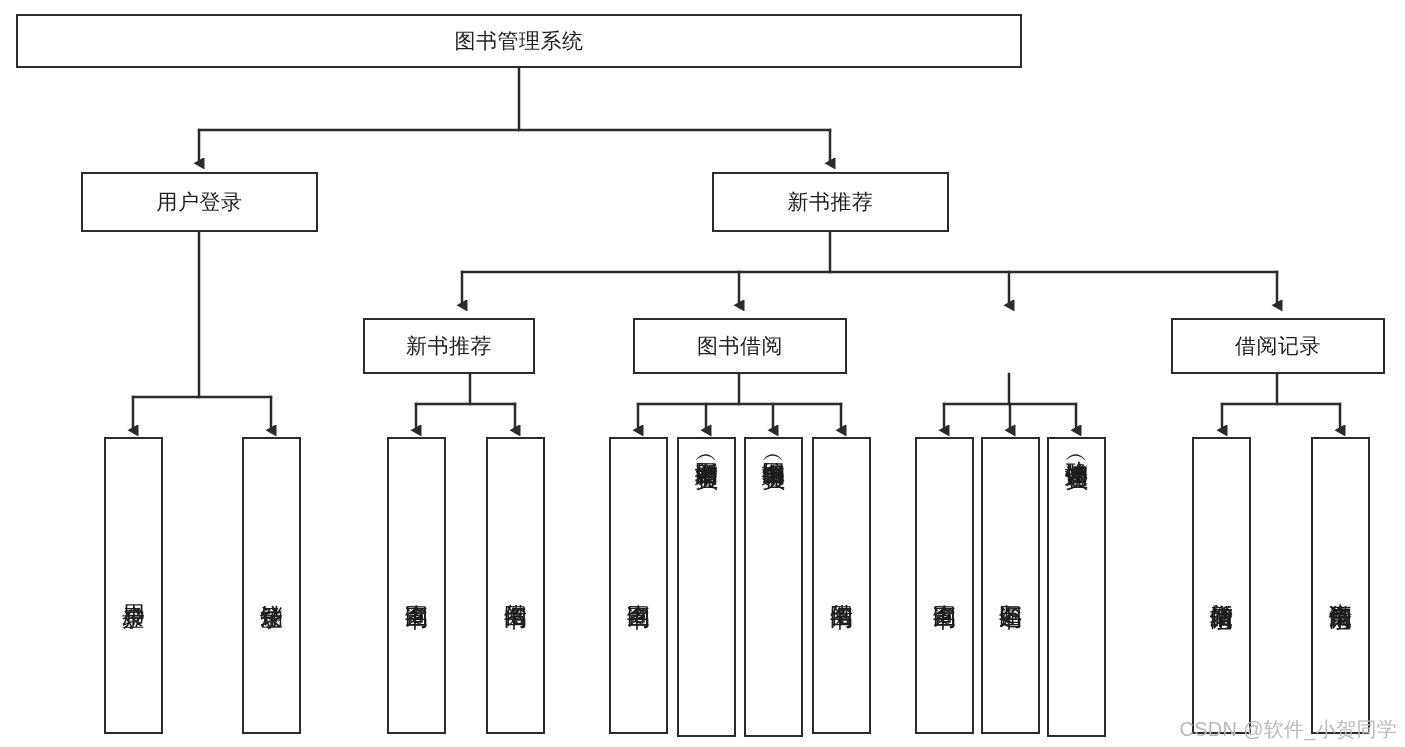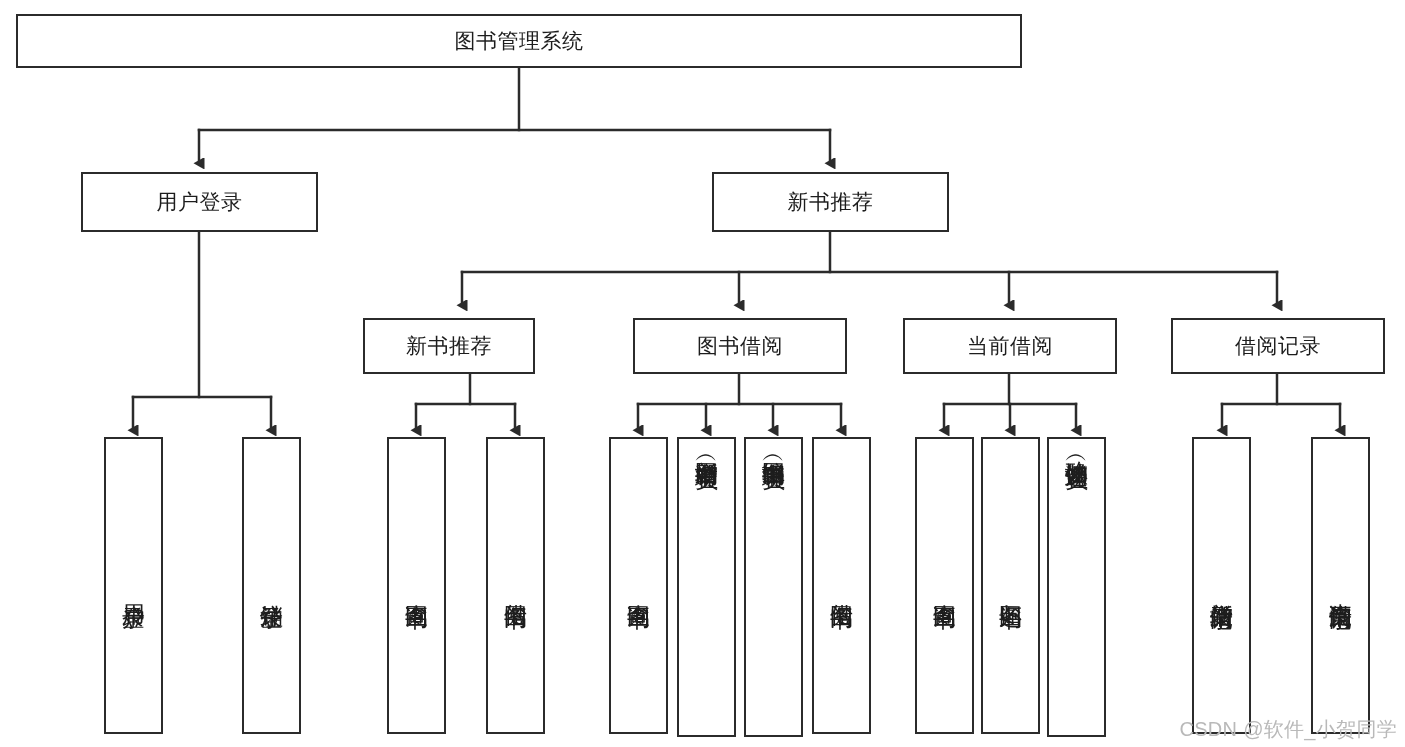--- a/index.html
+++ b/index.html
@@ -86,23 +86,20 @@
   <div class="node h" style="left:712px;top:172px;width:237px;height:60px;">
     <span class="lbl">新书推荐</span>
   </div>
 
   <div class="node h" style="left:363px;top:318px;width:172px;height:56px;">
     <span class="lbl">新书推荐</span>
   </div>
   <div class="node h" style="left:633px;top:318px;width:214px;height:56px;">
     <span class="lbl">图书借阅</span>
   </div>
-  <div class="node h" style="left:903px;top:318px;width:214px;height:56px;">
-    <span class="lbl">当前借阅</span>
-  </div>
   <div class="node h" style="left:1171px;top:318px;width:214px;height:56px;">
     <span class="lbl">借阅记录</span>
   </div>
 
   <div class="node v vmid" style="left:104px;top:437px;width:59px;height:297px;">
     <span class="lbl">用户登录</span>
   </div>
   <div class="node v vmid" style="left:242px;top:437px;width:59px;height:297px;">
     <span class="lbl">注销登录</span>
   </div>

